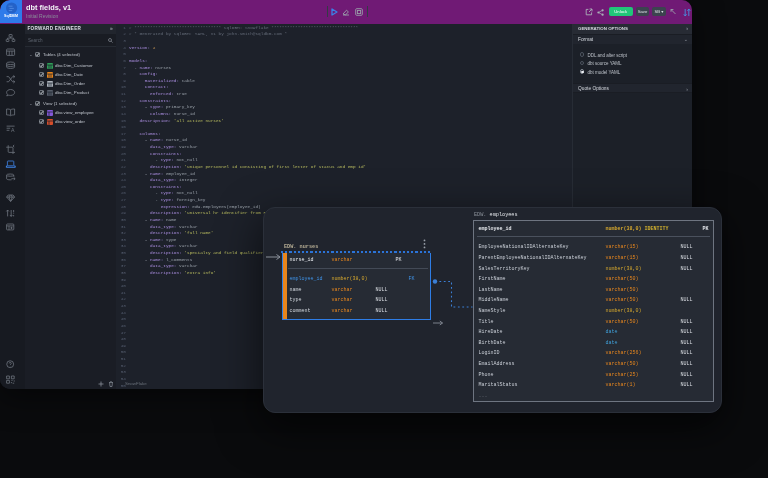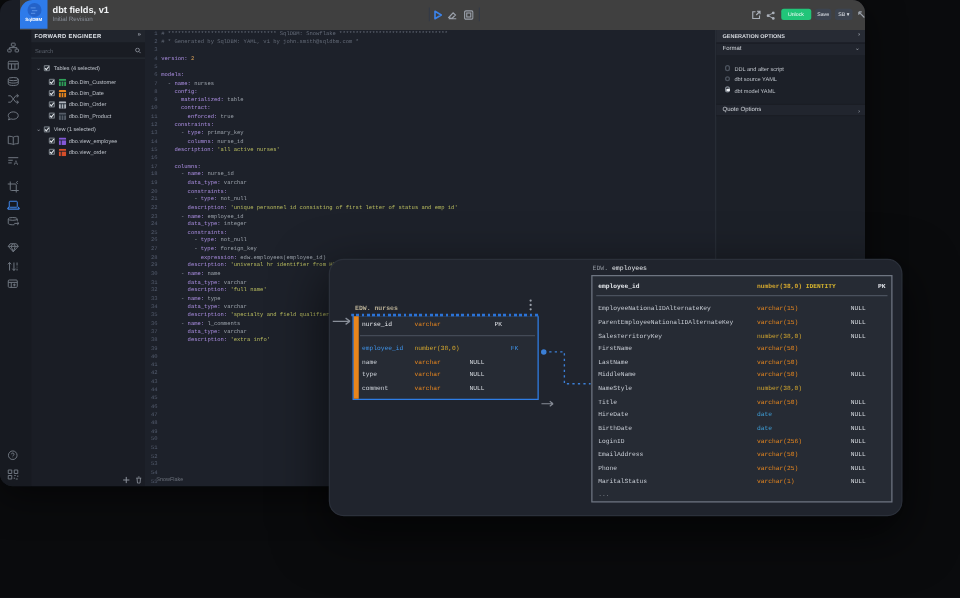--- a/index.html
+++ b/index.html
@@ -1,20 +1,20 @@
 <!DOCTYPE html>
 <html><head>
 <meta charset="utf-8">
 <style>
 * { margin:0; padding:0; box-sizing:border-box; }
 html,body { width:768px; height:478px; background:#0a0b0d; overflow:hidden; font-family:"Liberation Sans", sans-serif; }
 #stage { position:absolute; left:0; top:0; width:768px; height:478px; }
 #app { position:absolute; left:0; top:0; width:692px; height:389px; background:#1a1d25; border-radius:10px; overflow:hidden; box-shadow:0 8px 30px rgba(0,0,0,0.5); }
 
-#hdr { position:absolute; left:16px; top:0; width:100%; height:24px; background:#404040; }
+#hdr { position:absolute; left:0; top:0; width:100%; height:24px; background:#701a75; }
 #logo { position:absolute; left:0; top:0; width:22px; height:23px; background:#2e7bea; border-radius:10px 0 0 0; }
 #logo .glyph { position:absolute; left:4px; top:2px; width:14px; height:13px; }
 #logo .brand { position:absolute; left:0; top:14px; width:22px; text-align:center; font-size:3.6px; color:#fff; font-weight:bold; }
 .title { position:absolute; left:26px; top:3px; font-size:7.4px; font-weight:bold; color:#f2f4f6; }
 .subtitle { position:absolute; left:26px; top:13.2px; font-size:5px; color:#8a909a; }
 .hdiv { position:absolute; top:6px; width:1px; height:11px; background:#343a45; }
 .hbtn { position:absolute; top:7px; height:9px; border-radius:2px; font-size:4.2px; color:#dfe3e9; text-align:center; }
 
 #rail { position:absolute; left:0; top:24px; width:25px; height:365px; background:#171a21; }
 

